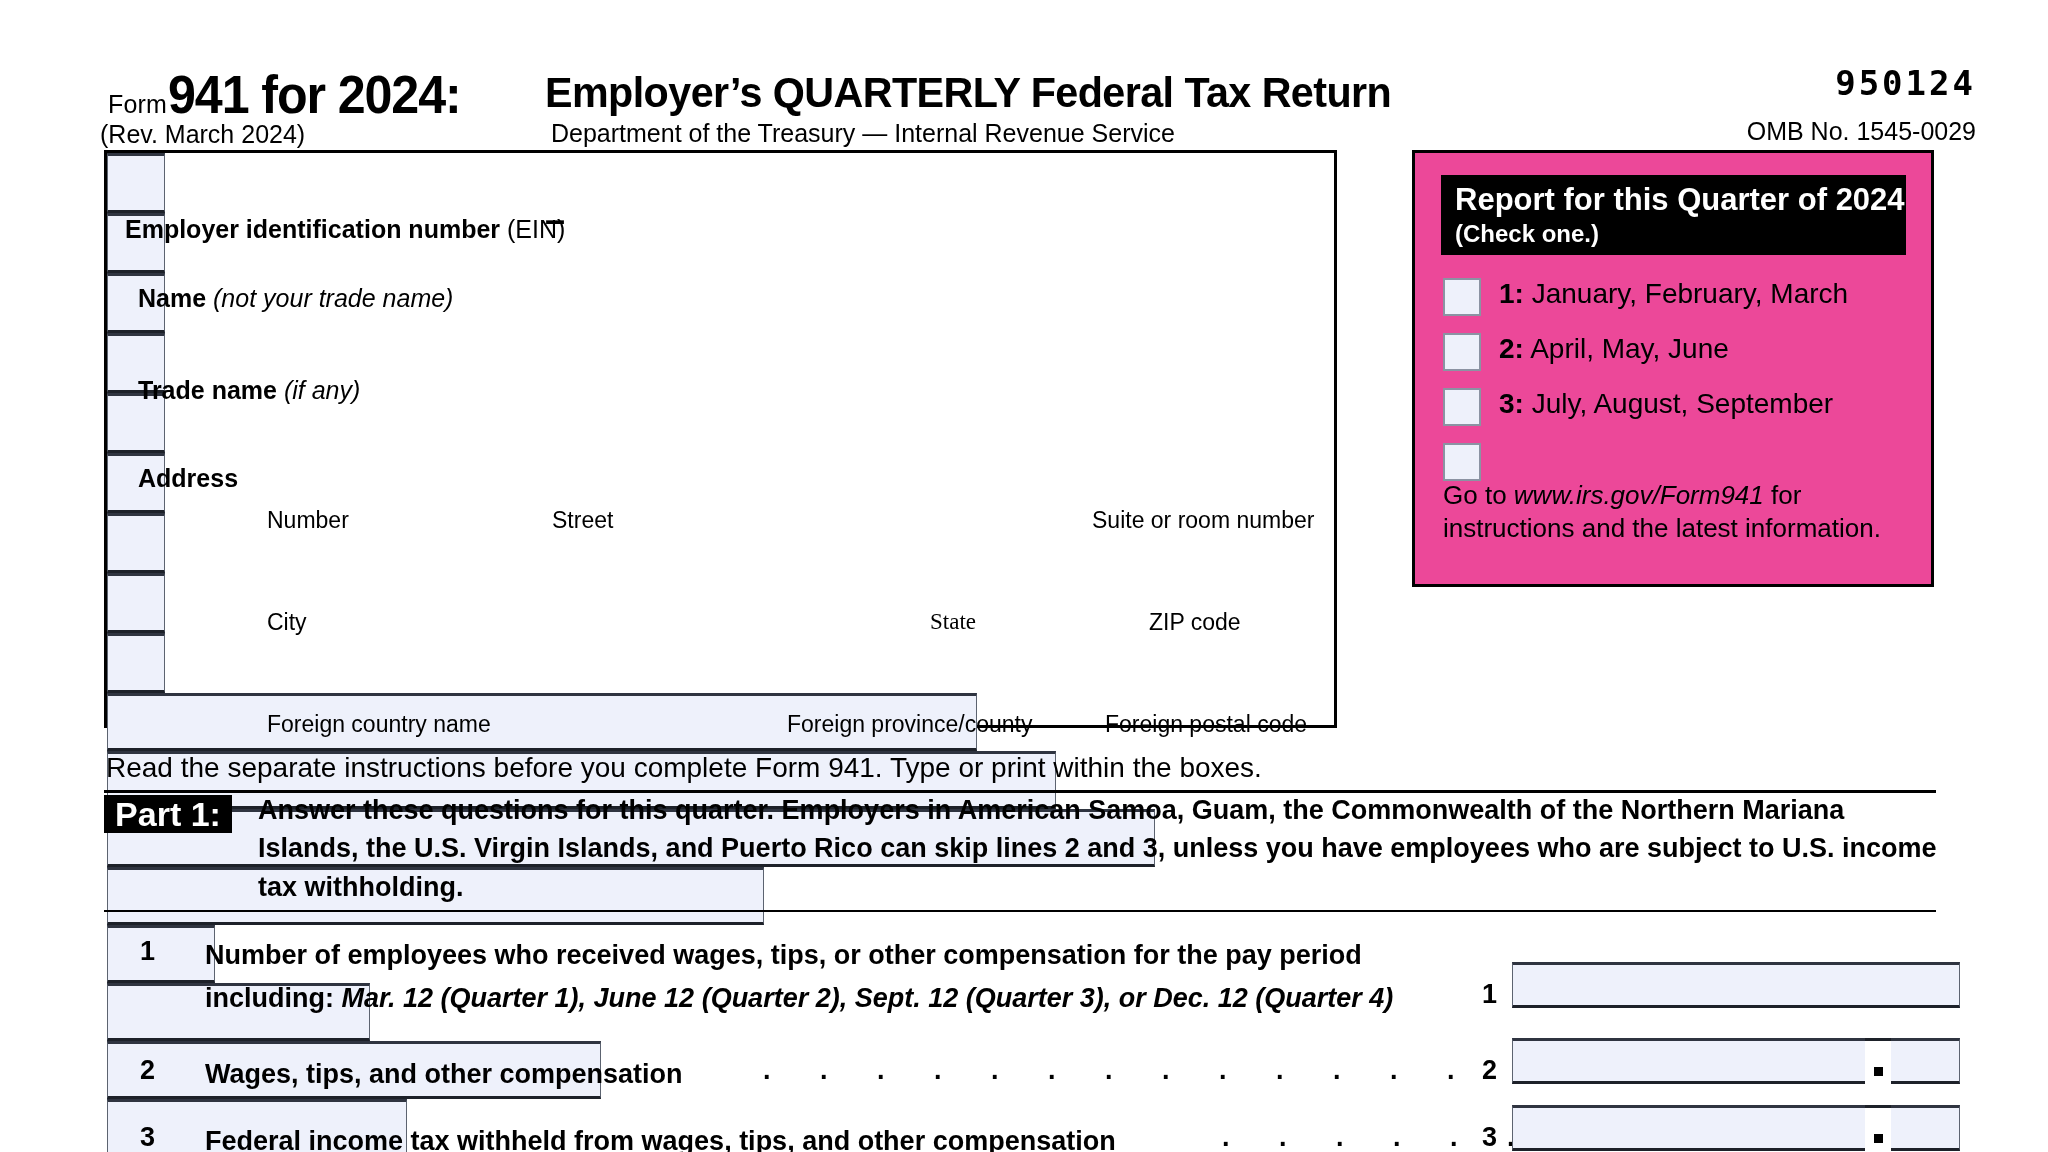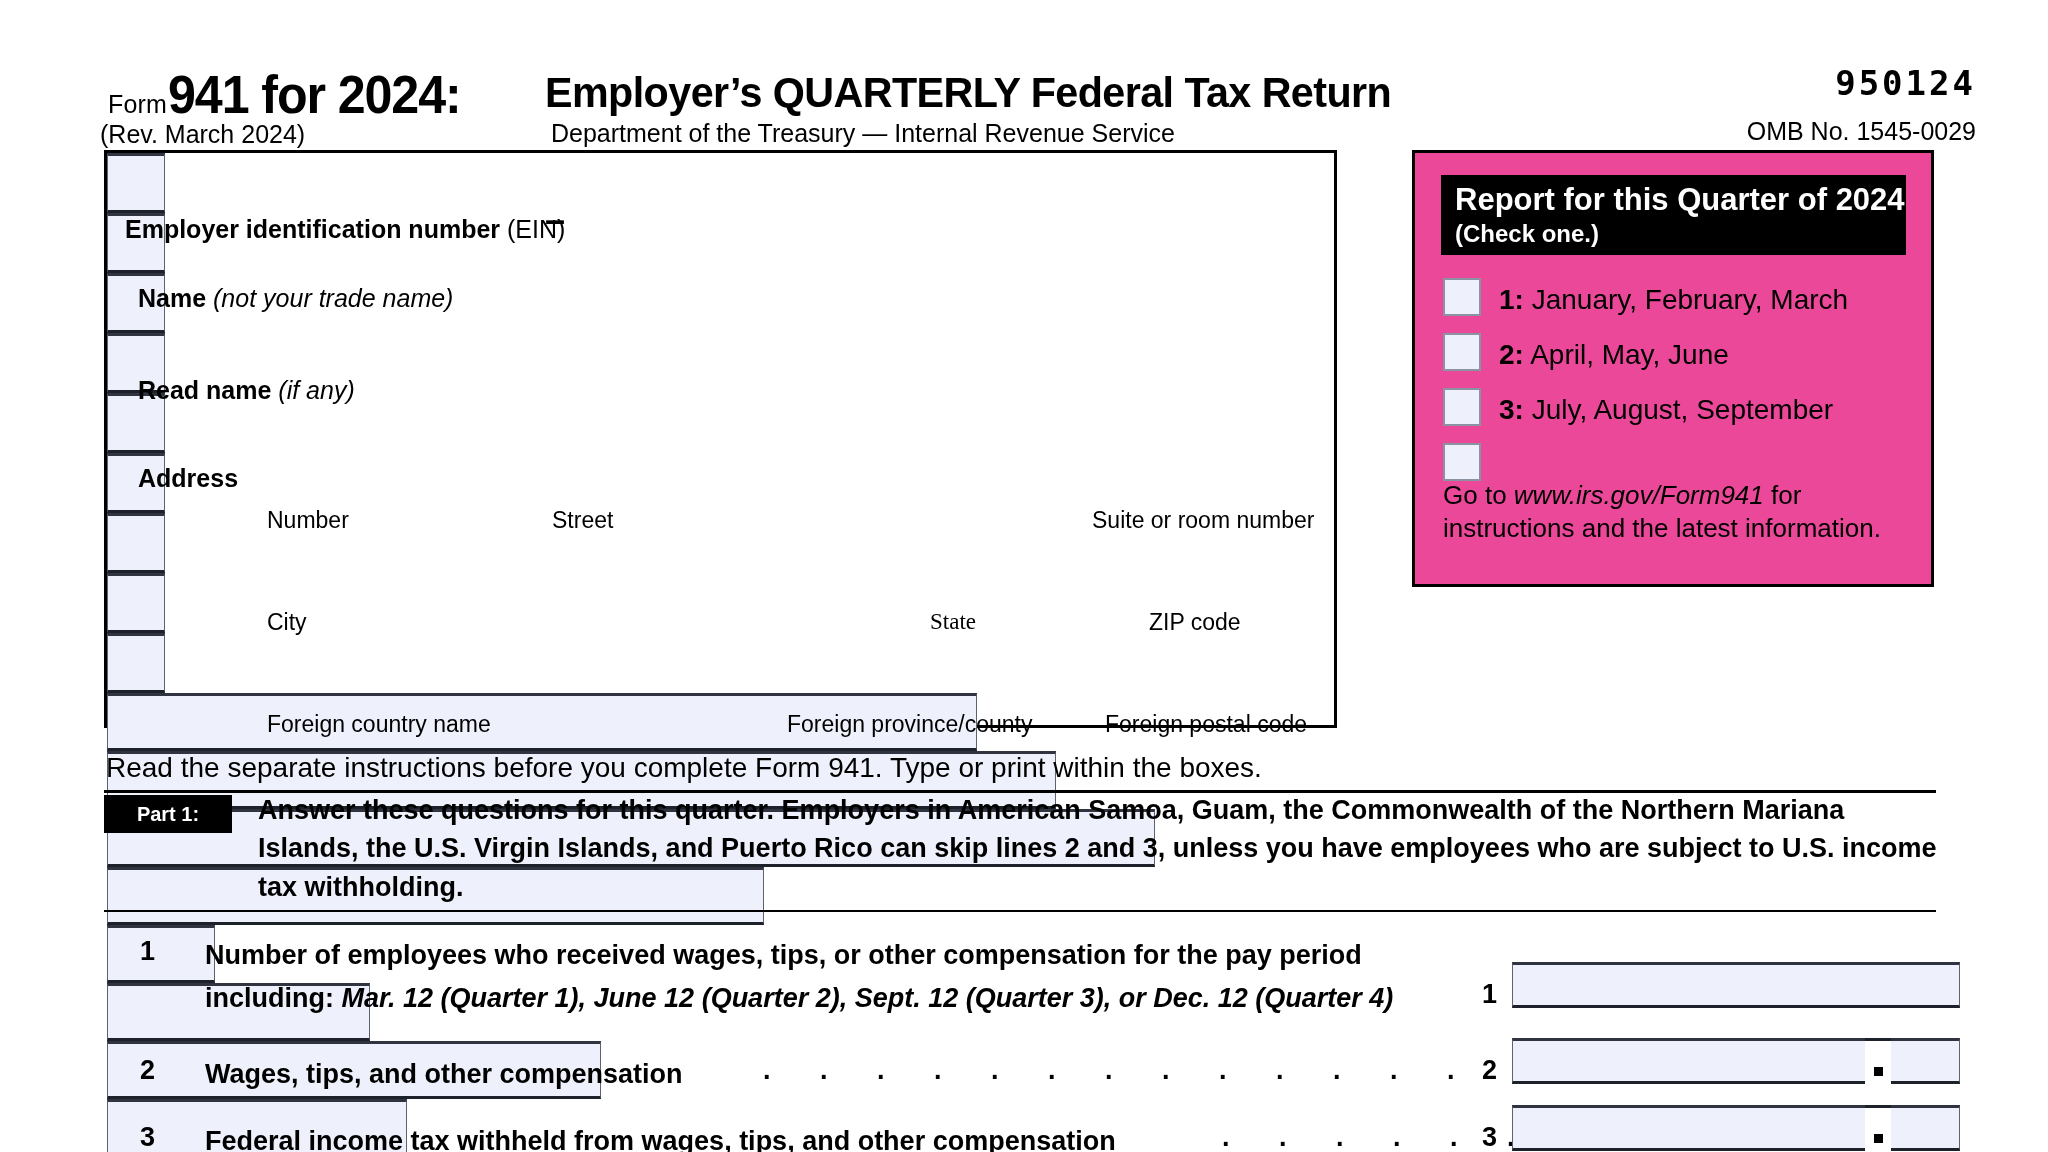--- a/index.html
+++ b/index.html
@@ -151,21 +151,21 @@
     position: absolute;
     left: 14px;
     top: 45px;
     font-size: 24px;
     font-weight: bold;
   }
   .q-row {
     position: absolute;
     left: 28px;
     display: flex;
-    align-items: flex-end;
+    align-items: flex-start;
   }
   .q-check {
     width: 38px;
     height: 38px;
     background: #eef1fb;
     border: 2px solid #8b93a3;
     box-sizing: border-box;
     flex: 0 0 auto;
   }
   .q-label {
@@ -202,21 +202,21 @@
     background: #000;
   }
   #part1-tag {
     position: absolute;
     left: 104px;
     top: 795px;
     width: 128px;
     height: 38px;
     background: #000;
     color: #fff;
-    font-size: 20px;
+    font-size: 34px;
     font-weight: bold;
     display: flex;
     align-items: center;
     justify-content: center;
   }
   #part1-text {
     position: absolute;
     left: 258px;
     top: 791px;
     width: 1680px;
@@ -317,21 +317,21 @@
     <div class="fieldbox" style="left:809px; top:38px; width:58px; height:60px;"></div>
     <div class="fieldbox" style="left:874px; top:38px; width:58px; height:60px;"></div>
 
     <div class="lbl-bold" style="left:31px; top:131px;">
       <span>Name</span>
       <span class="lbl-ital">(not your trade name)</span>
     </div>
     <div class="fieldbox" style="left:318px; top:117px; width:870px; height:58px;"></div>
 
     <div class="lbl-bold" style="left:31px; top:223px;">
-      <span>Read name</span>
+      <span>Trade name</span>
       <span class="lbl-ital">(if any)</span>
     </div>
     <div class="fieldbox" style="left:239px; top:208px; width:949px; height:58px;"></div>
 
     <div class="lbl-bold" style="left:31px; top:311px;">Address</div>
     <div class="fieldbox" style="left:140px; top:290px; width:1048px; height:58px;"></div>
     <div class="sublabel" style="left:160px; top:354px;">Number</div>
     <div class="sublabel" style="left:445px; top:354px;">Street</div>
     <div class="sublabel" style="left:985px; top:354px;">Suite or room number</div>
 

